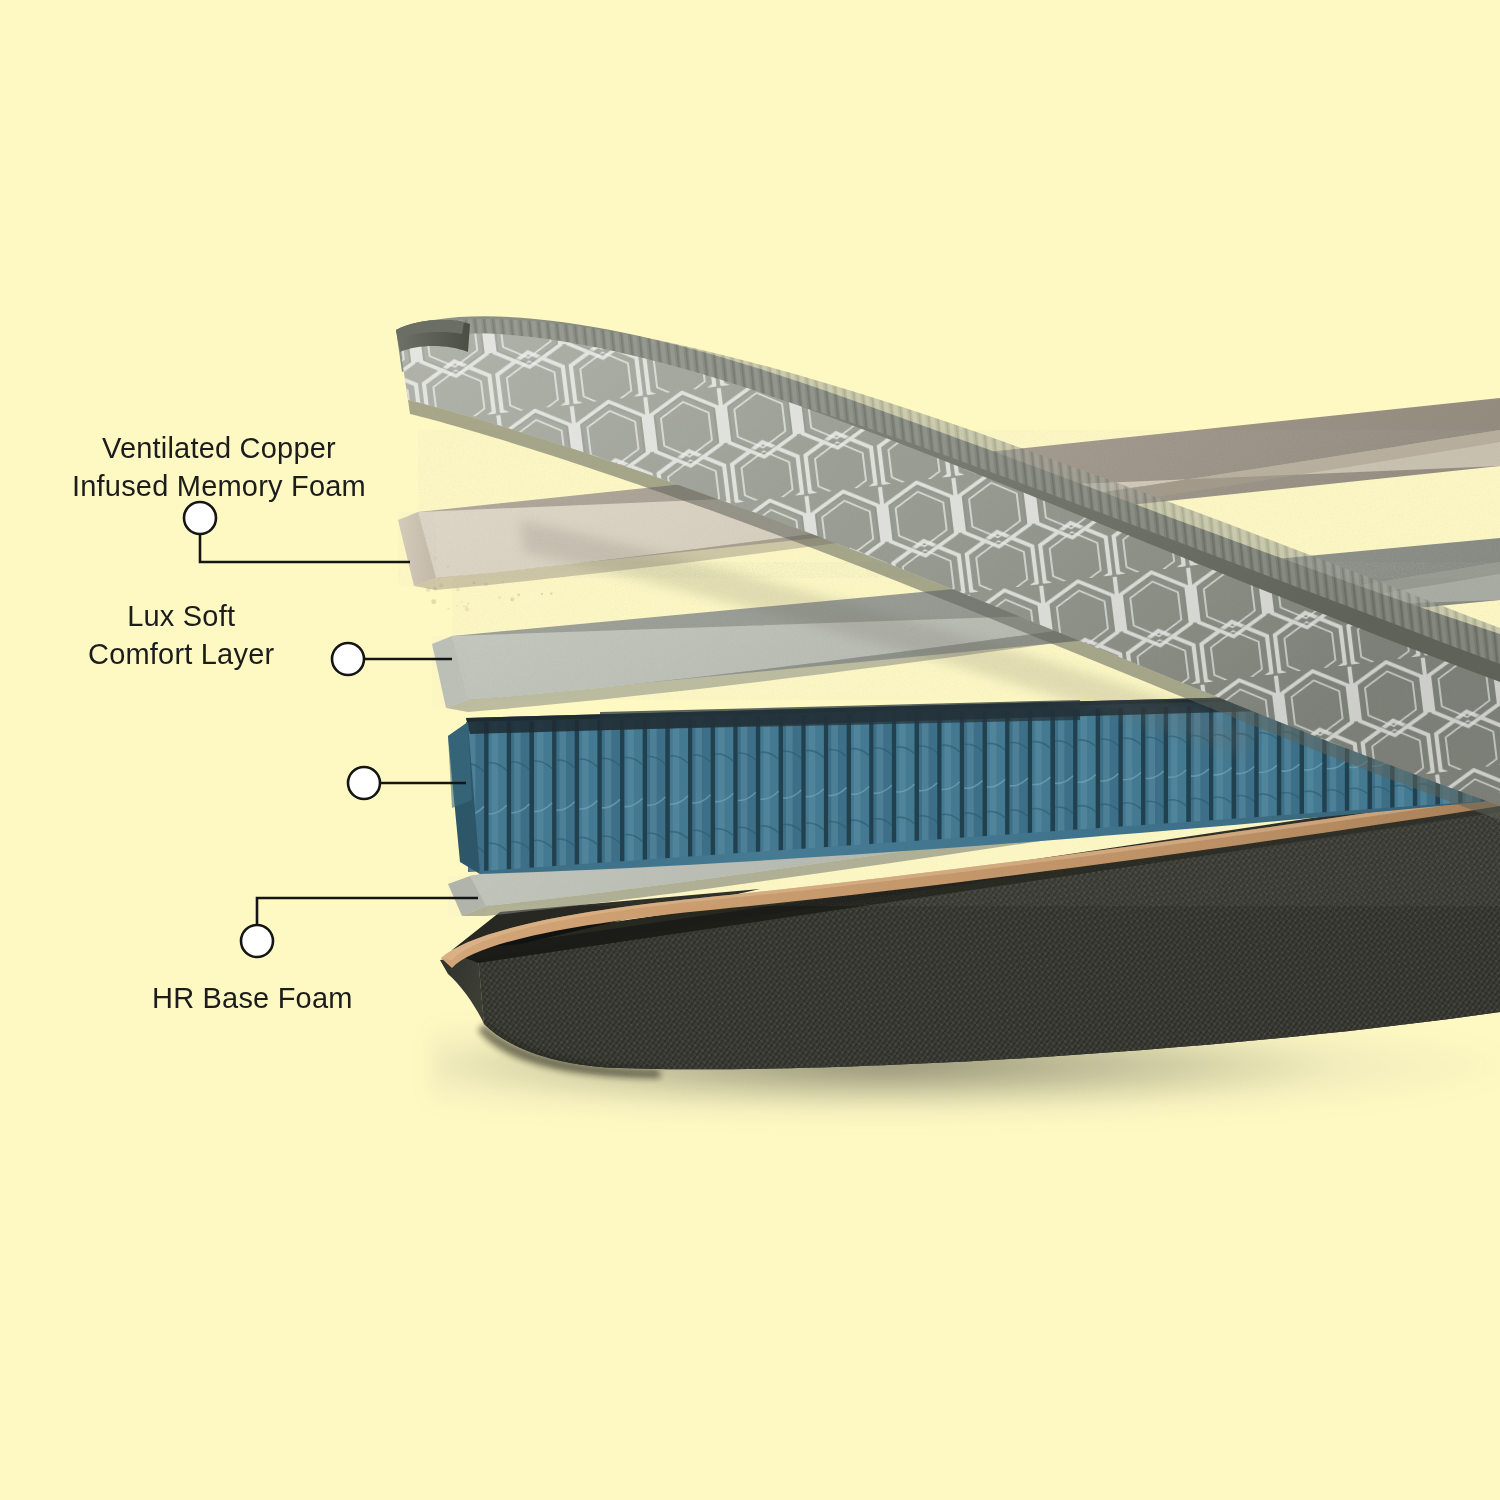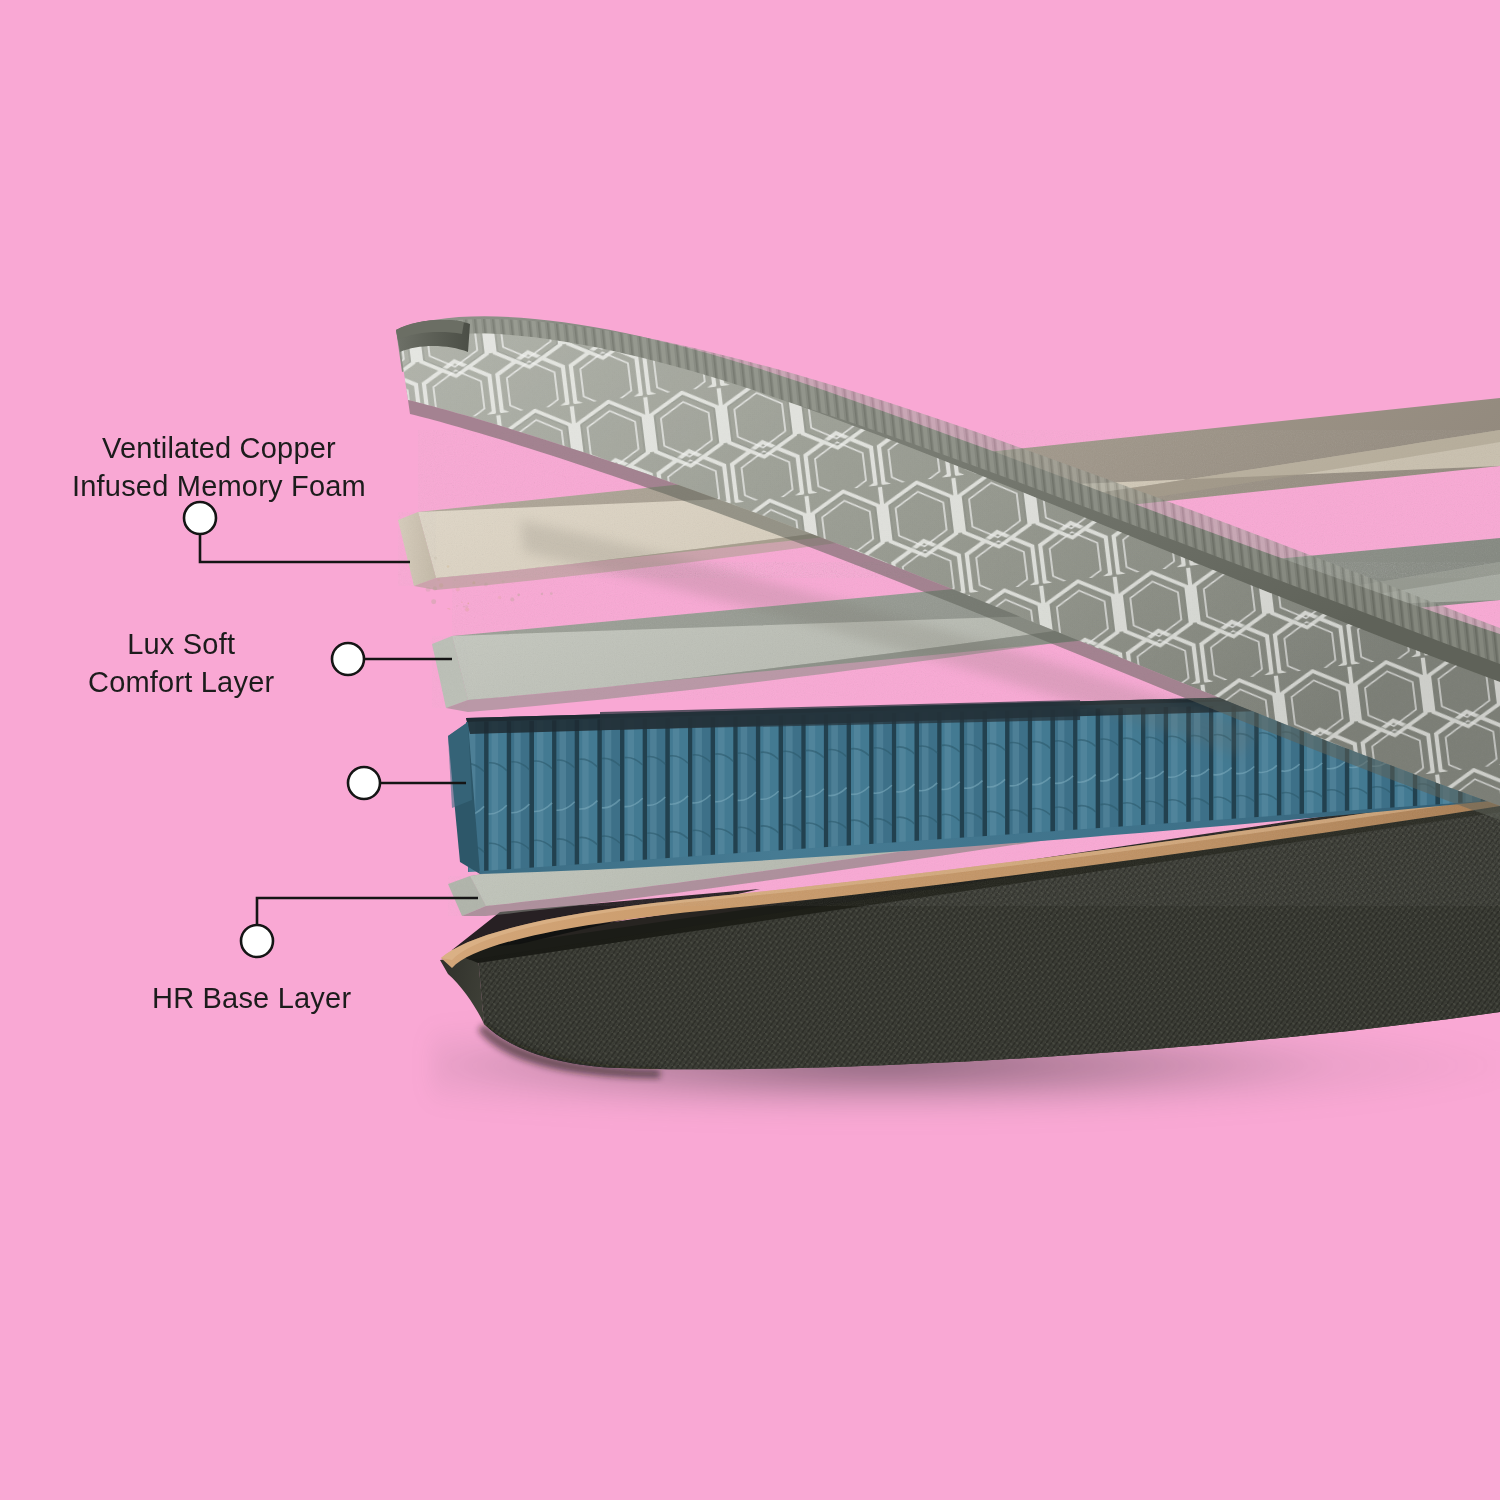--- a/index.html
+++ b/index.html
@@ -8,21 +8,21 @@
     padding: 0;
     background: #ffffff;
   }
   body {
     font-family: "Liberation Sans", sans-serif;
   }
   #stage {
     position: relative;
     width: 1500px;
     height: 1500px;
-    background: #f9a8d4;
+    background: #fef9c3;
     overflow: hidden;
   }
 
   
   .callout-text {
     position: absolute;
     font-family: "Liberation Sans", sans-serif;
     font-size: 29px;
     line-height: 1.30;
     color: #1c1c1c;
@@ -1174,19 +1174,19 @@
     </g>
     <g>
       <path class="leader-line" d="M257,925 L257,898 L478,898"></path>
       <circle class="leader-dot" cx="257" cy="941" r="16"></circle>
     </g>
   </svg>
 
   <div class="callout-text center" id="co0" style="left: 72px; top: 430px;">Ventilated Copper
 Infused Memory Foam</div>
 
-  <div class="callout-text center" id="co1" style="left: 88px; top: 626px;">Lux Soft
+  <div class="callout-text center" id="co1" style="left: 88px; top: 598px;">Lux Soft
 Comfort Layer</div>
 
 
-  <div class="callout-text center" id="co3" style="left: 152px; top: 980px;">HR Base Layer</div>
+  <div class="callout-text center" id="co3" style="left: 152px; top: 980px;">HR Base Foam</div>
 
 </div>
 
 </body></html>

